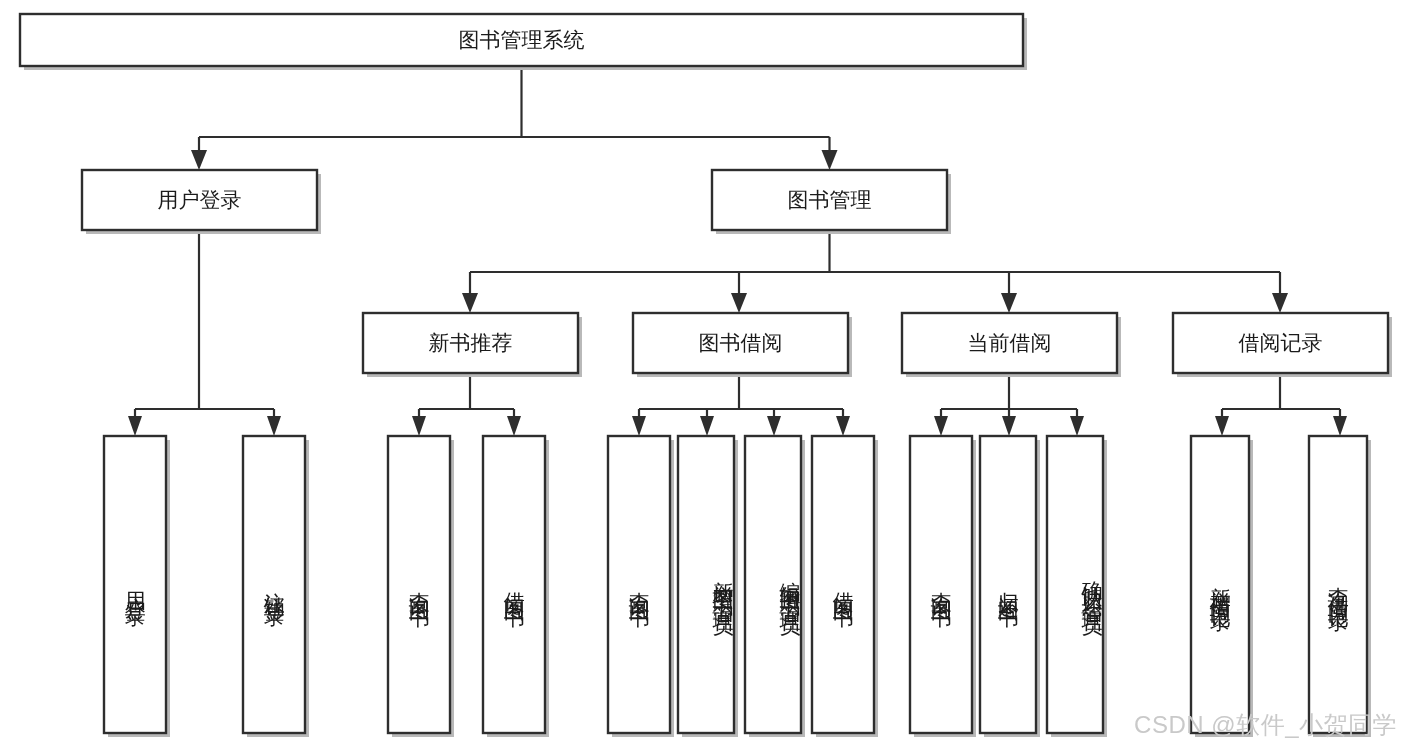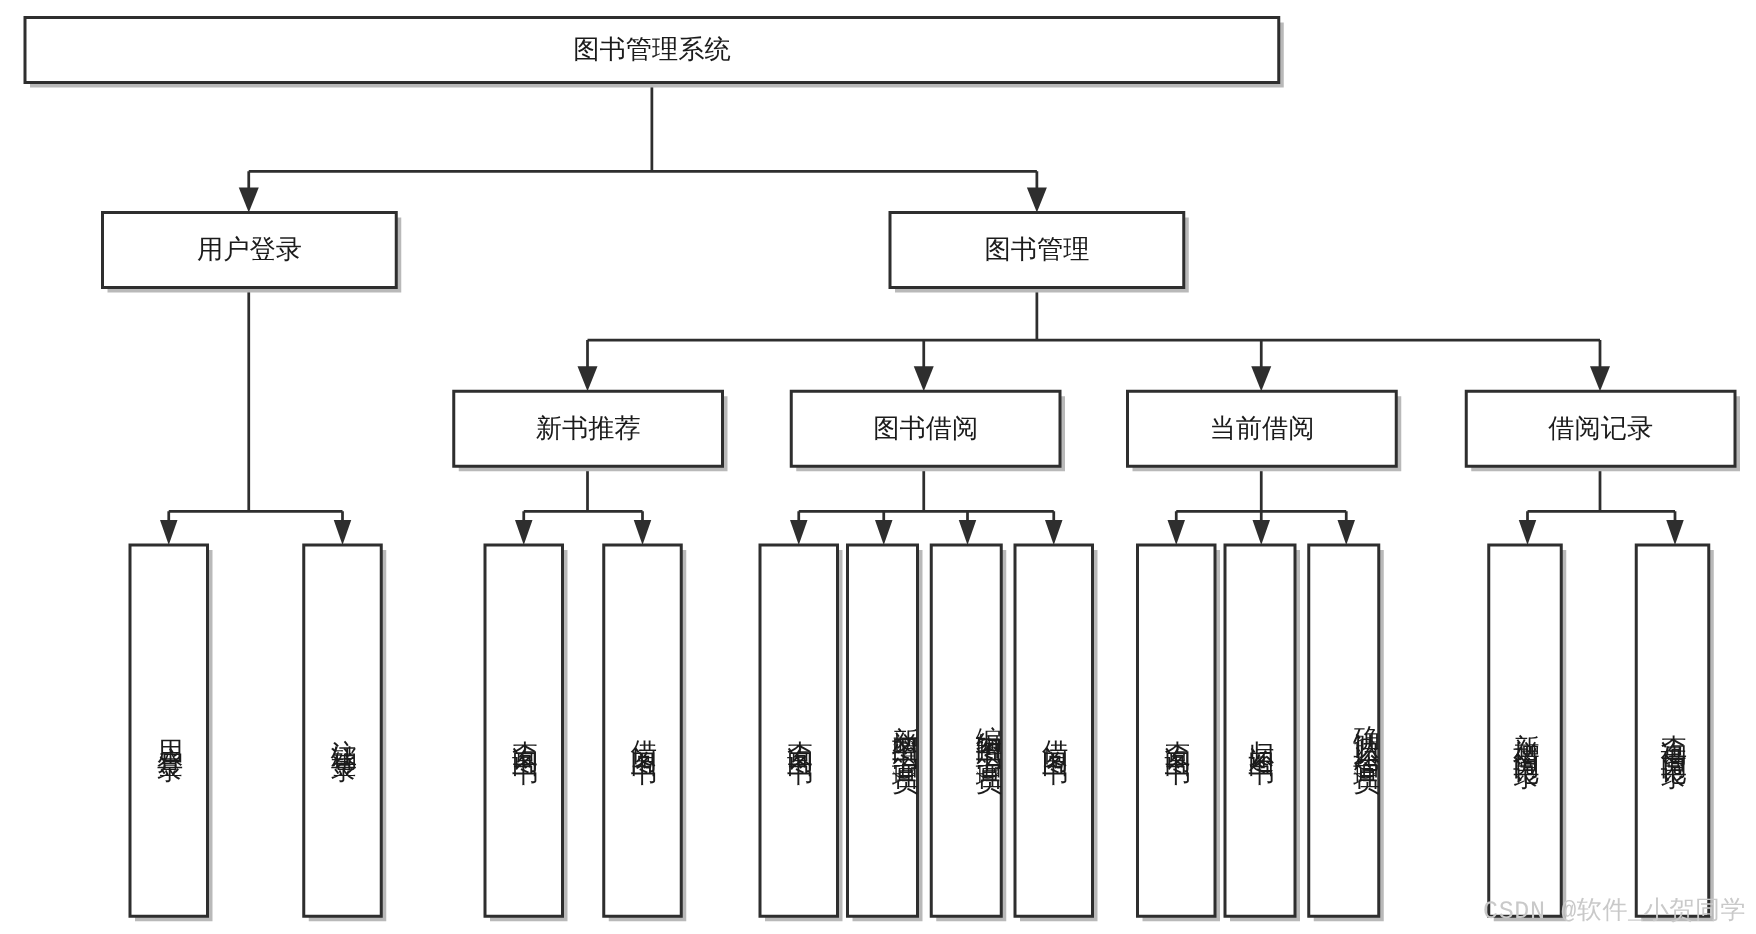--- a/index.html
+++ b/index.html
@@ -64,22 +64,22 @@
     line-height: 1.06;
     letter-spacing: 5px;
     color: #1b1b1b;
     white-space: nowrap;
     pointer-events: none;
   }
   .watermark {
     position: absolute;
     right: 8px;
     bottom: 6px;
-    font-family: Liberation Mono, monospace;
-    font-size: 20px;
+    font-family: Liberation Sans, sans-serif;
+    font-size: 24px;
     color: #c9c9c9;
     letter-spacing: 0.5px;
     white-space: nowrap;
   }
 </style>
 </head>
 <body>
 
 <div id="diagram-root">
 

